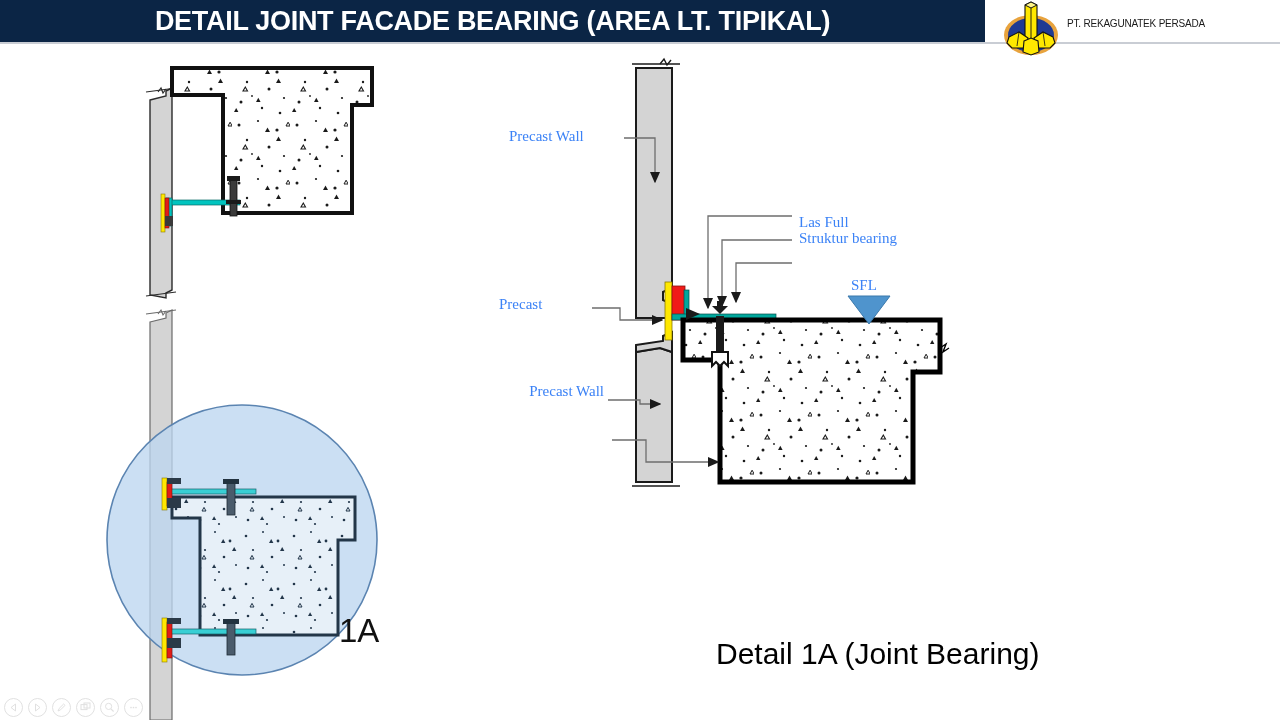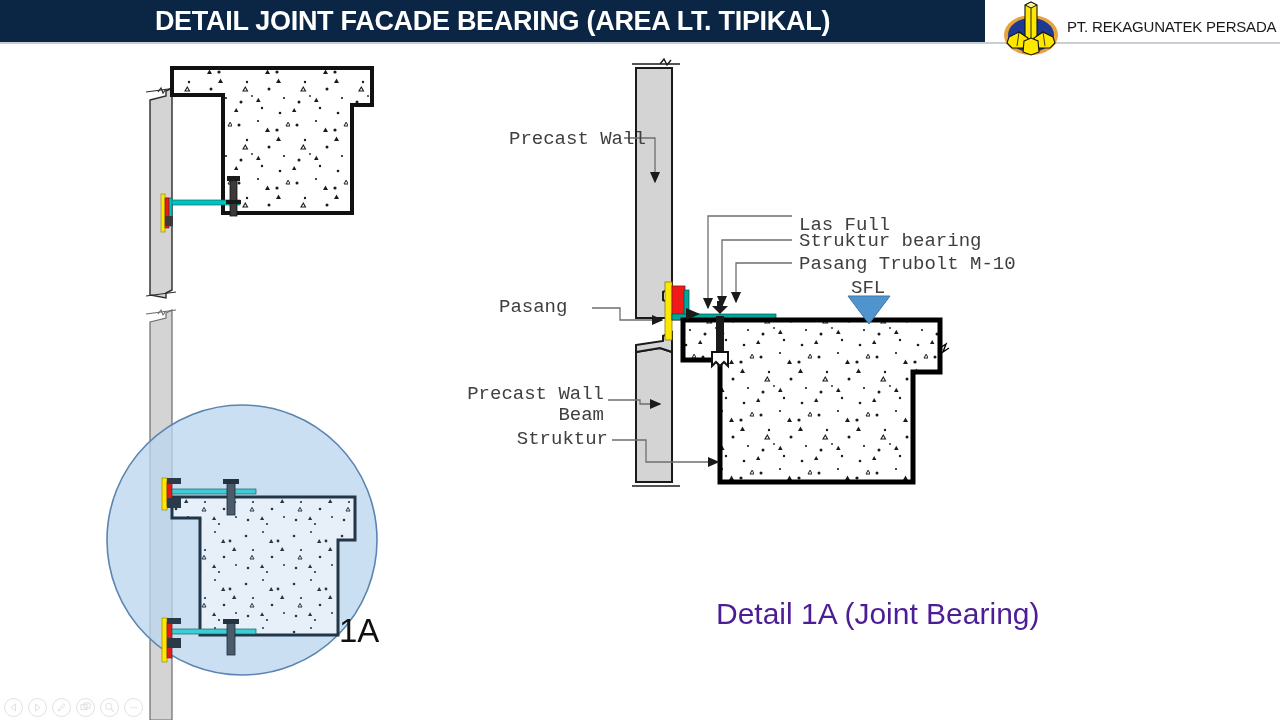--- a/index.html
+++ b/index.html
@@ -26,36 +26,37 @@
   }
   .banner-underline{
     position:absolute;left:0;top:42px;width:1280px;height:2px;background:#c9cdd4;
   }
 
   
   .logo-wrap{position:absolute;left:995px;top:1px;width:285px;height:56px;}
   .logo-mark{position:absolute;left:0;top:0;width:72px;height:56px;}
   .logo-text{
     position:absolute;left:72px;top:17px;
-    font-size:15px;color:#1a1a1a;letter-spacing:-0.2px;white-space:nowrap;
+    font-size:10px;color:#1a1a1a;letter-spacing:-0.2px;white-space:nowrap;
     font-family:"Liberation Sans", sans-serif;
   }
 
   
   .canvas{position:absolute;left:0;top:0;width:1280px;height:720px;pointer-events:none;}
 
   
   .lbl{
-    position:absolute;font-size:19px;color:#404040;white-space:nowrap;
-    font-family:Liberation Mono, monospace;
+    position:absolute;font-size:15px;color:#3b82f6;white-space:nowrap;
+    font-family:Liberation Serif, serif;
   }
   .lbl-r{text-align:right;}
   .caption{
-    position:absolute;font-size:30px;color:#4c1d95;white-space:nowrap;
-    font-family:"Liberation Sans", sans-serif;
+    position:absolute;font-size:30px;color:#000000;white-space:nowrap;
+    font-family:"Liberation Sans", sans-serif;
+    margin-top:40px;
   }
   .tag1a{
     position:absolute;font-size:33px;color:#111;white-space:nowrap;
     font-family:"Liberation Sans", sans-serif;
   }
 
   
   .toolbar{
     position:absolute;left:4px;top:697px;height:20px;
     display:flex;align-items:center;gap:5px;opacity:.30;
@@ -233,28 +234,25 @@
 
       <path d="M792,263 L736,263 L736,302" stroke="#6e6e6e" stroke-width="1.3" fill="none" marker-end="url(#arwd)"></path>
 
       <path d="M608,400 L640,400 L640,404 L660,404" stroke="#6e6e6e" stroke-width="1.3" fill="none" marker-end="url(#arw)"></path>
 
       <path d="M612,440 L646,440 L646,462 L718,462" stroke="#6e6e6e" stroke-width="1.3" fill="none" marker-end="url(#arw)"></path>
     </g>
   </svg>
 
   <div class="lbl" style="left:509px;top:128px;">Precast Wall</div>
-  <div class="lbl" style="left:499px;top:296px;">Pasang</div>
+  <div class="lbl" style="left:499px;top:296px;">Precast</div>
   <div class="lbl" style="left:799px;top:214px;">Las Full</div>
   <div class="lbl" style="left:799px;top:230px;">Struktur bearing</div>
-  <div class="lbl" style="left:799px;top:253px;">Pasang Trubolt M-10</div>
   <div class="lbl" style="left:851px;top:277px;">SFL</div>
   <div class="lbl lbl-r" style="left:404px;top:383px;width:200px;">Precast Wall</div>
-  <div class="lbl lbl-r" style="left:404px;top:404px;width:200px;">Beam</div>
-  <div class="lbl lbl-r" style="left:404px;top:428px;width:204px;">Struktur</div>
 
   <div class="caption" style="left:716px;top:597px;">Detail 1A (Joint Bearing)</div>
   <div class="tag1a" style="left:339px;top:612px;text-align:right;">1A</div>
 
   <div class="toolbar">
     <div class="tb-btn">
       <svg width="9" height="9" viewBox="0 0 9 9">
           <path d="M6.5,1 L2,4.5 L6.5,8 Z" fill="none" stroke="#9a9a9a" stroke-width="1"></path>
         </svg>
     </div>

